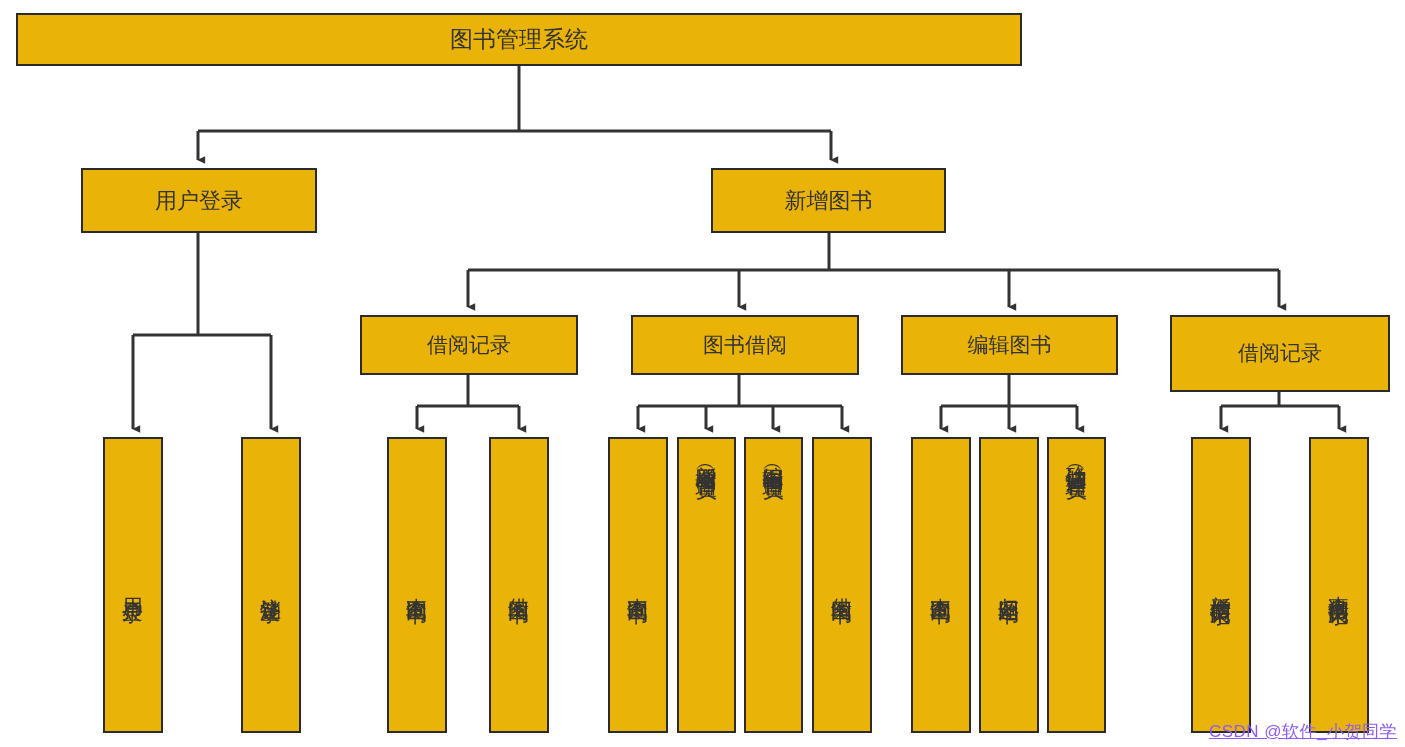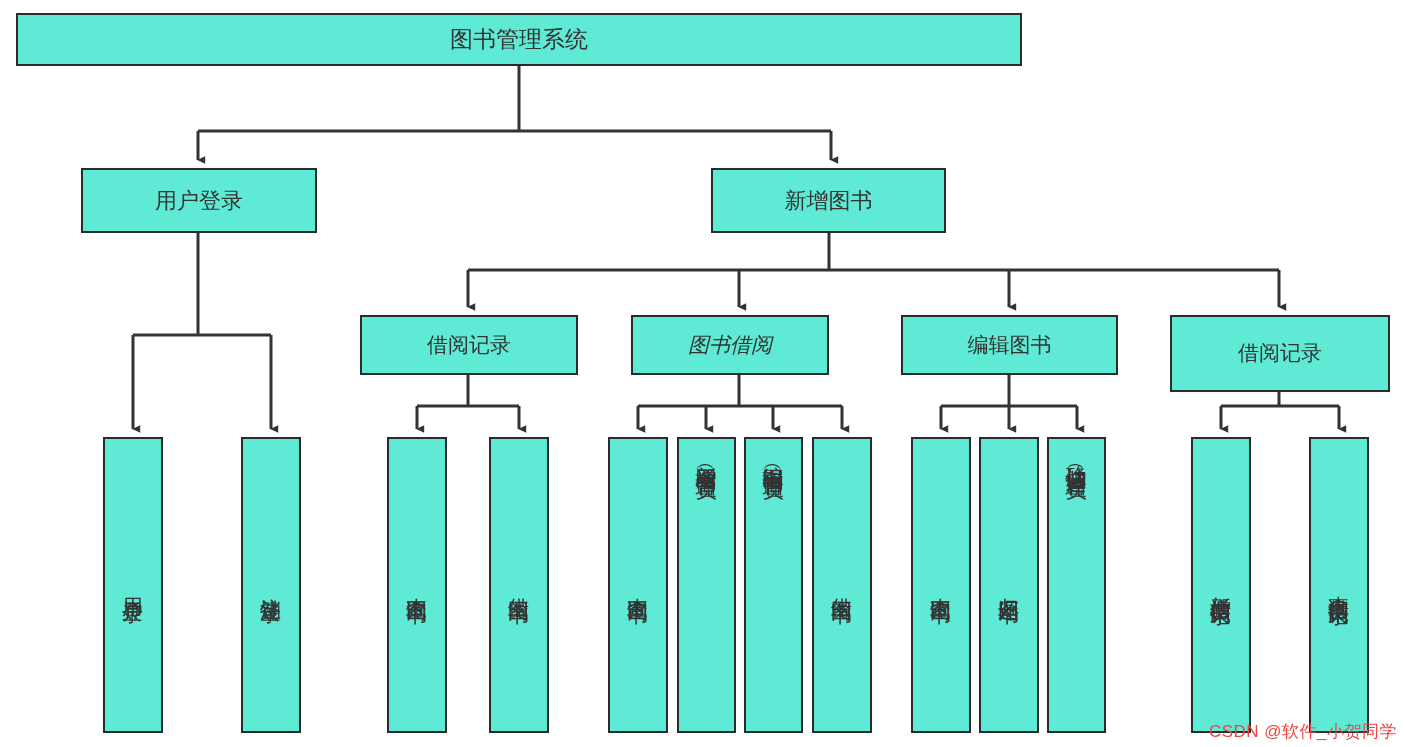--- a/index.html
+++ b/index.html
@@ -1,43 +1,43 @@
 <!DOCTYPE html>
 <html><head>
 <meta charset="utf-8">
 <style>
   html,body{margin:0;padding:0;background:#ffffff;}
   body{width:1405px;height:747px;font-family:"Liberation Sans","DejaVu Sans",sans-serif;color:#222;}
   #stage{position:relative;width:1405px;height:747px;overflow:hidden;background:#fff;}
 
   svg#wires{position:absolute;left:0;top:0;width:1405px;height:747px;}
 
-  .node{position:absolute;box-sizing:border-box;background:#5eead4;
+  .node{position:absolute;box-sizing:border-box;background:#eab308;
         border:2.5px solid #2b2b2b;display:flex;align-items:center;justify-content:center;}
   .node .label{color:#333;line-height:1.15;text-align:center;white-space:nowrap;}
 
   .root{font-size:23px;}
   .lvl2{font-size:22px;}
   .lvl3{font-size:21px;}
 
   
   .leaf{align-items:flex-start;justify-content:center;padding-top:10px;}
   .leaf .label{
     writing-mode:vertical-rl;
     text-orientation:upright;
     font-size:21px;
     letter-spacing:2px;
     line-height:1;
     white-space:nowrap;
   }
   .leaf.mid .label{align-self:center;}
   .leaf.mid{align-items:center;padding-top:0;}
 
-  .watermark{position:absolute;right:8px;bottom:4px;font-size:17px;color:#ef4444;
-             white-space:nowrap;pointer-events:none;letter-spacing:0.5px;}
+  .watermark{position:absolute;right:8px;bottom:4px;font-size:17px;color:#8b5cf6;
+             white-space:nowrap;pointer-events:none;letter-spacing:0.5px;text-decoration:underline;}
 </style>
 </head>
 <body>
 
 <div id="stage">
 
   <svg id="wires" viewBox="0 0 1405 747" xmlns="http://www.w3.org/2000/svg">
     <defs>
       <marker id="arrowhead" markerWidth="9" markerHeight="9" refX="4.2" refY="7.6" orient="auto" markerUnits="userSpaceOnUse">
         <path d="M0.4,0.4 L8.0,0.4 L4.2,8.4 Z" fill="#333"></path>
@@ -98,21 +98,21 @@
   </div>
 
   <div class="node lvl2" style="left:711px;top:168px;width:235px;height:65px;">
     <span class="label">新增图书</span>
   </div>
 
   <div class="node lvl3" style="left:360px;top:315px;width:218px;height:60px;">
     <span class="label">借阅记录</span>
   </div>
 
-  <div class="node lvl3" style="left:631px;top:315px;width:198px;height:60px;font-style:italic;">
+  <div class="node lvl3" style="left:631px;top:315px;width:228px;height:60px;">
     <span class="label">图书借阅</span>
   </div>
 
   <div class="node lvl3" style="left:901px;top:315px;width:217px;height:60px;">
     <span class="label">编辑图书</span>
   </div>
 
   <div class="node lvl3" style="left:1170px;top:315px;width:220px;height:77px;">
     <span class="label">借阅记录</span>
   </div>

